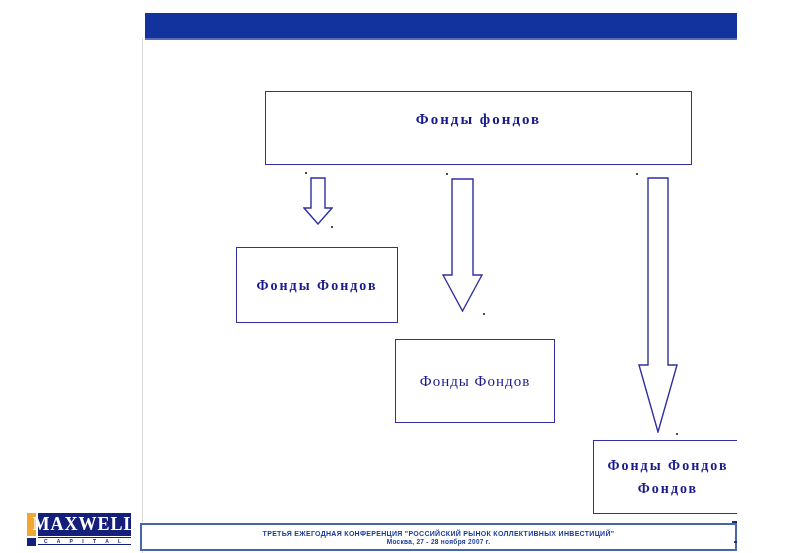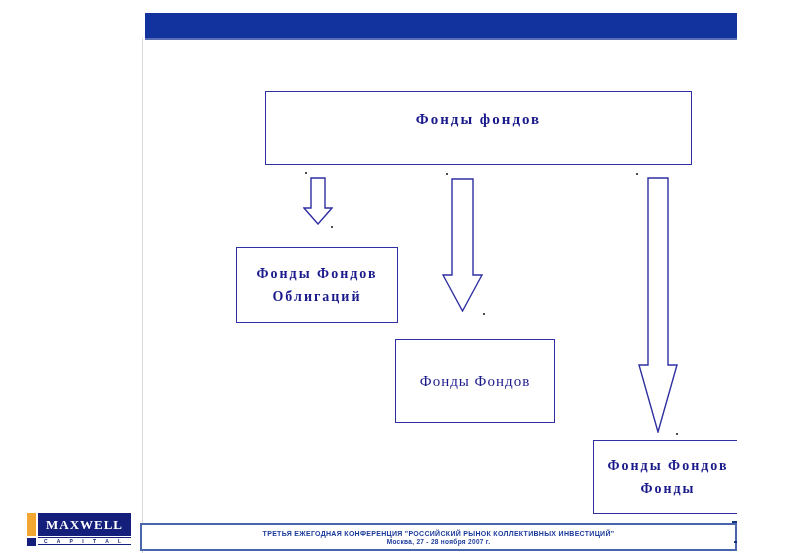--- a/index.html
+++ b/index.html
@@ -17,21 +17,21 @@
   .node-1{left:236px;top:247px;width:162px;height:76px;font-weight:bold;font-size:14px;letter-spacing:2px;}
   .node-2{left:395px;top:339px;width:160px;height:84px;font-weight:normal;font-size:15px;letter-spacing:1px;}
   .node-3{left:593px;top:440px;width:150px;height:74px;font-weight:bold;font-size:14px;letter-spacing:2px;}
 
   .arrow{position:absolute;}
   .arrow polygon{fill:#ffffff;stroke:#2F2FA2;stroke-width:1.4;}
   .dot{position:absolute;width:2px;height:2px;background:#4D4D4D;}
 
   .logo-gold{position:absolute;left:27px;top:513px;width:9px;height:23px;background:#F2A733;}
   .logo-brandbox{position:absolute;left:38px;top:513px;width:93px;height:23px;background:#131F7B;
-                 color:#fff;font-family:"Liberation Serif",serif;font-weight:bold;font-size:13px;
+                 color:#fff;font-family:"Liberation Serif",serif;font-weight:bold;font-size:18px;
                  letter-spacing:1px;display:flex;align-items:center;justify-content:center;}
   .logo-capsquare{position:absolute;left:27px;top:538px;width:9px;height:8px;background:#131F7B;}
   .logo-capstrip{position:absolute;left:38px;top:537px;width:93px;height:8px;box-sizing:border-box;
                  border-top:1px solid #131F7B;border-bottom:1px solid #131F7B;background:#fff;
                  color:#131F7B;font-family:"Liberation Sans",sans-serif;font-weight:bold;
                  font-size:5px;letter-spacing:4px;display:flex;align-items:center;justify-content:center;}
 
   .footer-box{position:absolute;left:140px;top:523px;width:597px;height:28px;box-sizing:border-box;
               border:2px solid #4A66AB;background:#fff;display:flex;flex-direction:column;
               align-items:center;justify-content:center;}
@@ -71,28 +71,27 @@
 
   <div class="dot" style="left:305px;top:172px;"></div>
   <div class="dot" style="left:331px;top:226px;"></div>
   <div class="dot" style="left:446px;top:173px;"></div>
   <div class="dot" style="left:483px;top:313px;"></div>
   <div class="dot" style="left:636px;top:173px;"></div>
   <div class="dot" style="left:676px;top:433px;"></div>
 
   <div class="node node-two node-1">
     <span>Фонды Фондов</span>
-    <span>Облигаций</span>
   </div>
   <div class="node node-two node-2">
     <span>Фонды Фондов</span>
   </div>
   <div class="node node-two node-3">
     <span>Фонды Фондов</span>
-    <span>Фонды</span>
+    <span>Фондов</span>
   </div>
 
   <div class="logo-gold"></div>
   <div class="logo-brandbox">
     <span>MAXWELL</span>
   </div>
   <div class="logo-capsquare"></div>
   <div class="logo-capstrip">
     <span>C A P I T A L</span>
   </div>

